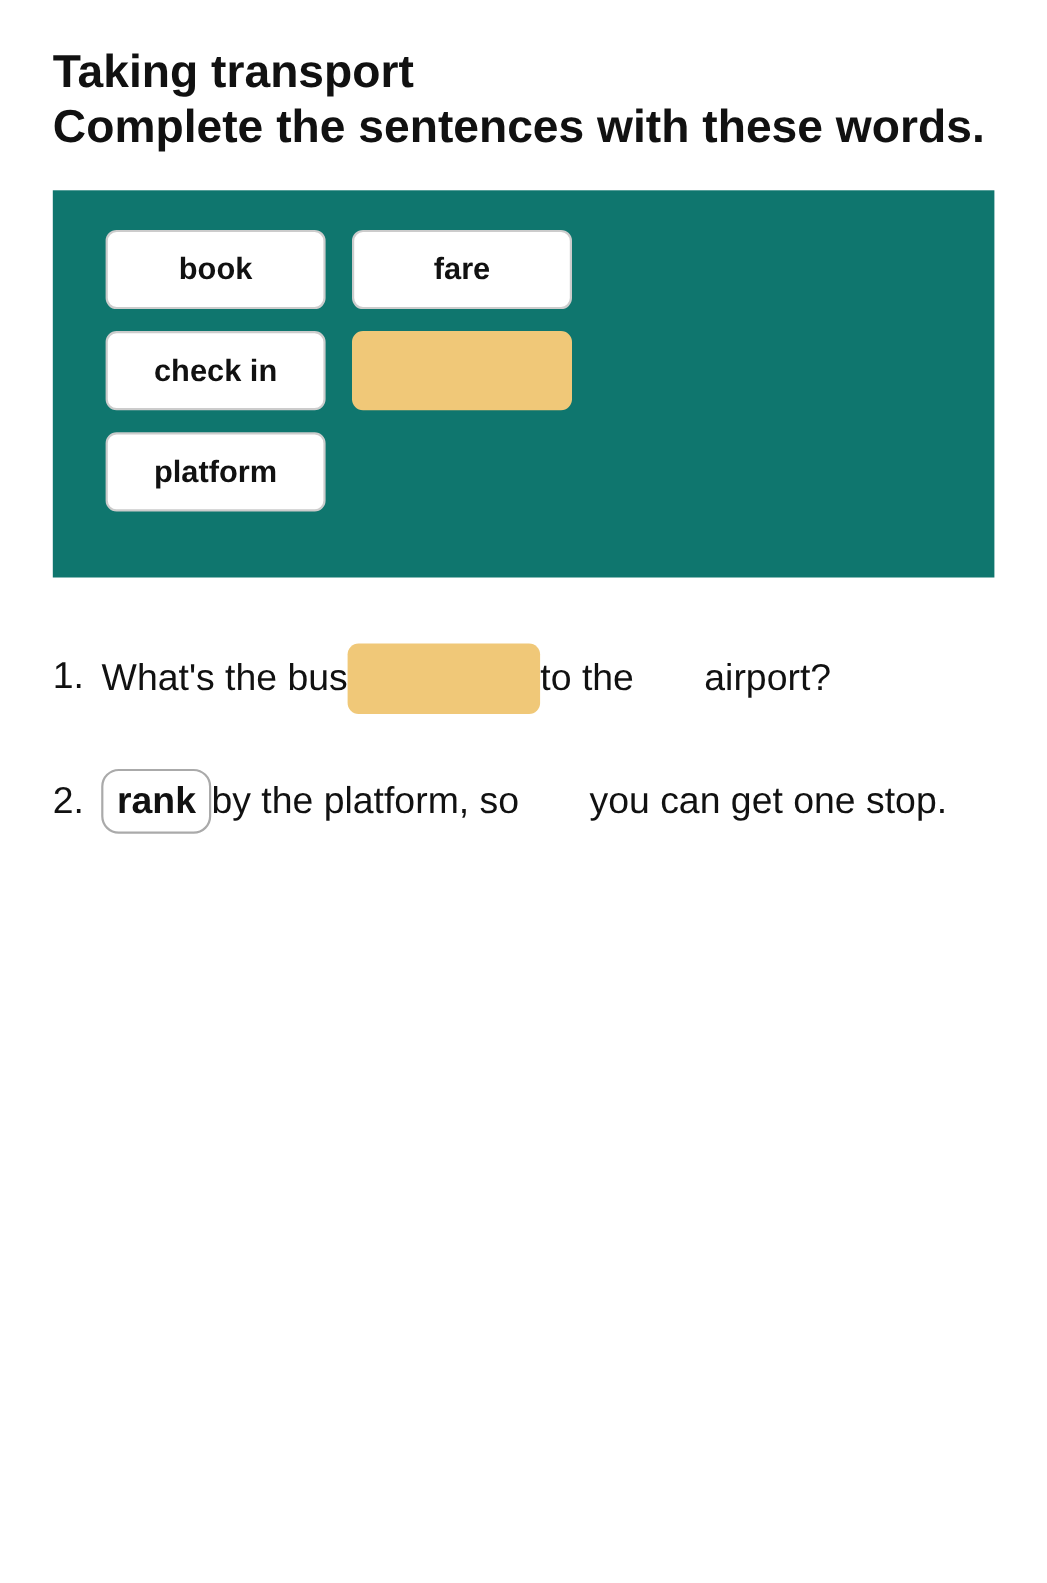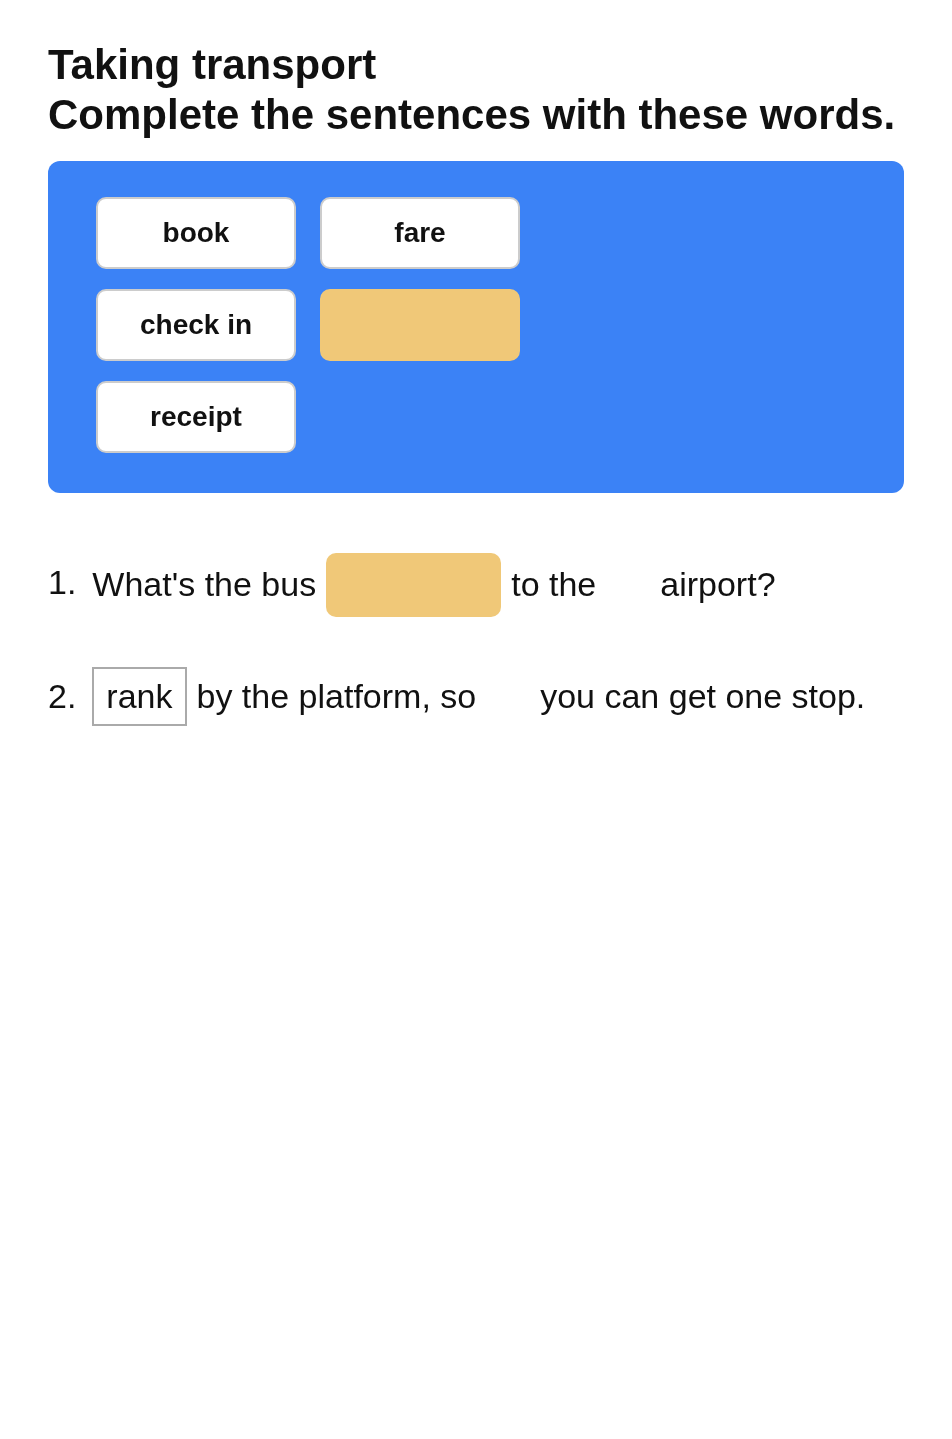--- a/index.html
+++ b/index.html
@@ -14,27 +14,27 @@
       width: 952px;
       min-height: 1439px;
       padding: 40px 48px;
     }
 
     .page-title {
       font-size: 42px;
       font-weight: 900;
       color: #111;
       line-height: 1.2;
-      margin-bottom: 20px;
+      margin-bottom: 32px;
     }
 
     .word-bank {
-      background: #3b82f6;
-      border-radius: 12px;
-      padding: 36px 48px 40px 48px;
+      background: #0f766e;
+      border-radius: 0;
+      padding: 36px 48px 60px 48px;
       margin-bottom: 60px;
     }
 
     .word-grid {
       display: grid;
       grid-template-columns: repeat(2, auto);
       gap: 20px 24px;
       justify-content: start;
     }
 
@@ -76,44 +76,43 @@
       font-weight: 500;
       margin-right: 16px;
       align-self: flex-start;
       margin-top: 4px;
     }
 
     .sentence-text {
       display: flex;
       flex-wrap: wrap;
       align-items: center;
-      gap: 10px;
     }
 
     .sentence-word {
       font-size: 34px;
       font-weight: 500;
     }
 
     .blank-tile {
       display: inline-block;
       background: #f0c878;
       border-radius: 10px;
       width: 175px;
       height: 64px;
       vertical-align: middle;
     }
 
     .highlighted-word {
       display: inline-block;
       border: 2px solid #aaa;
-      border-radius: 0;
+      border-radius: 16px;
       padding: 2px 12px;
       font-size: 34px;
-      font-weight: 400;
+      font-weight: 700;
     }
 
     .sentence-continuation {
       font-size: 34px;
       font-weight: 500;
       margin-left: 0;
       margin-top: 0;
       padding-left: 64px;
     }
   </style>
@@ -128,21 +127,21 @@
 <div class="word-bank">
   <div class="word-grid">
 
     <div class="word-tile">book</div>
     <div class="word-tile">fare</div>
 
     <div class="word-tile">check in</div>
 
     <div class="word-tile placeholder"></div>
 
-    <div class="word-tile">receipt</div>
+    <div class="word-tile">platform</div>
   </div>
 </div>
 
 <div class="sentences">
 
   <div class="sentence-item">
     <span class="sentence-number">1.</span>
     <span class="sentence-text">
       <span class="sentence-word">What's the bus</span>
       <span class="blank-tile"></span>

